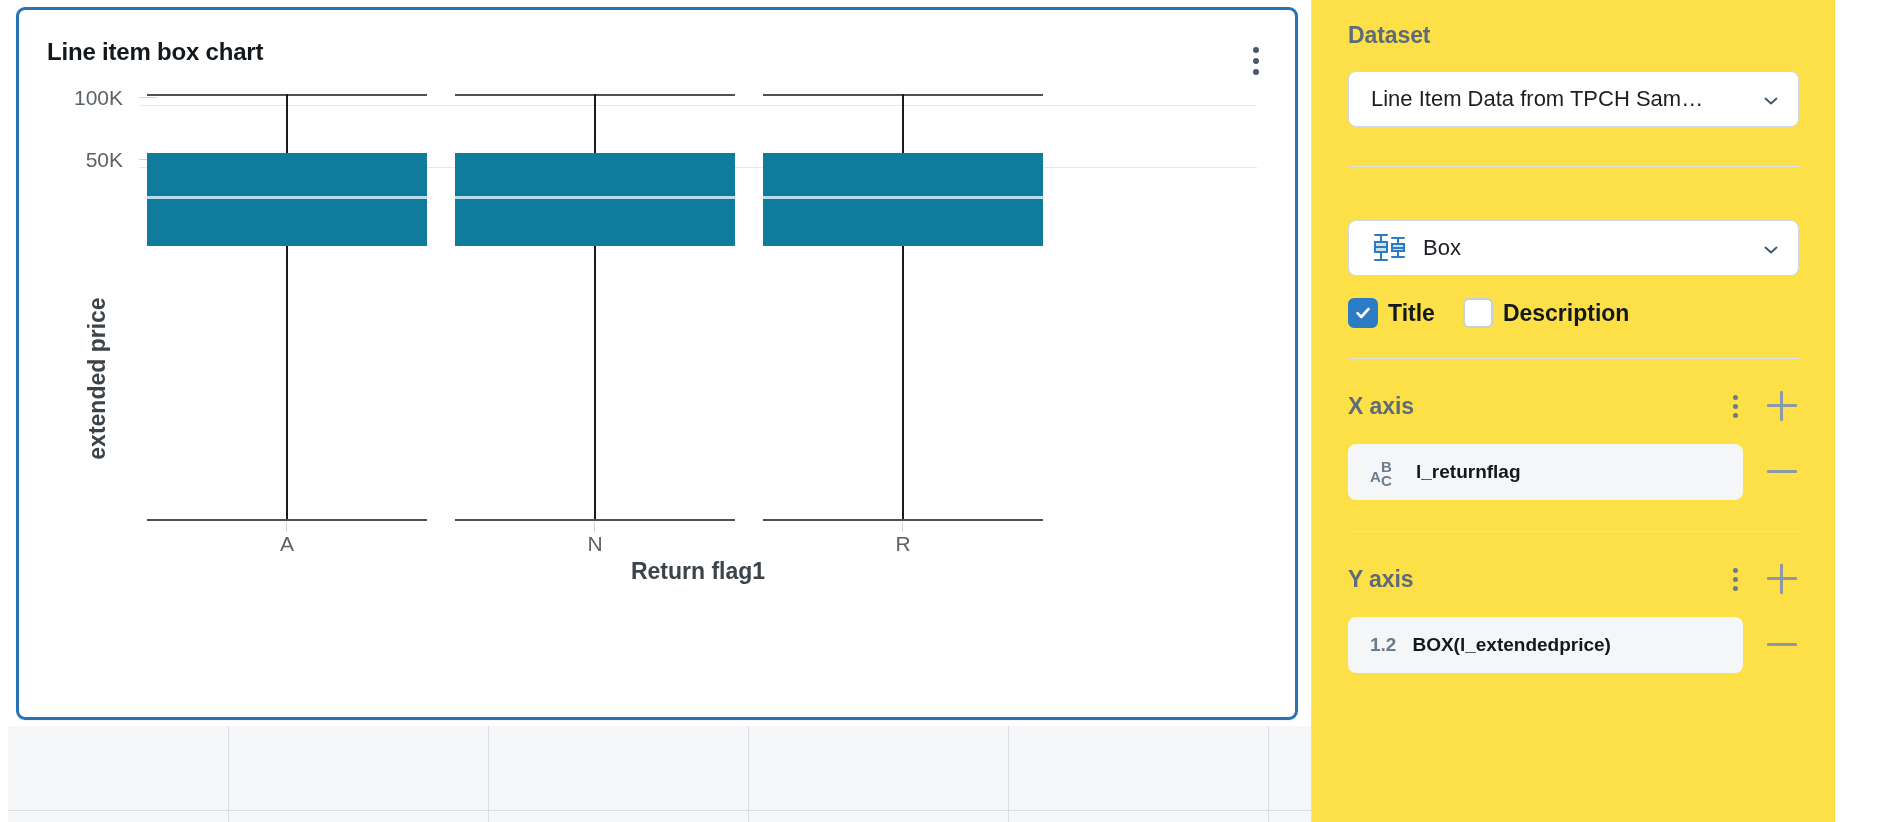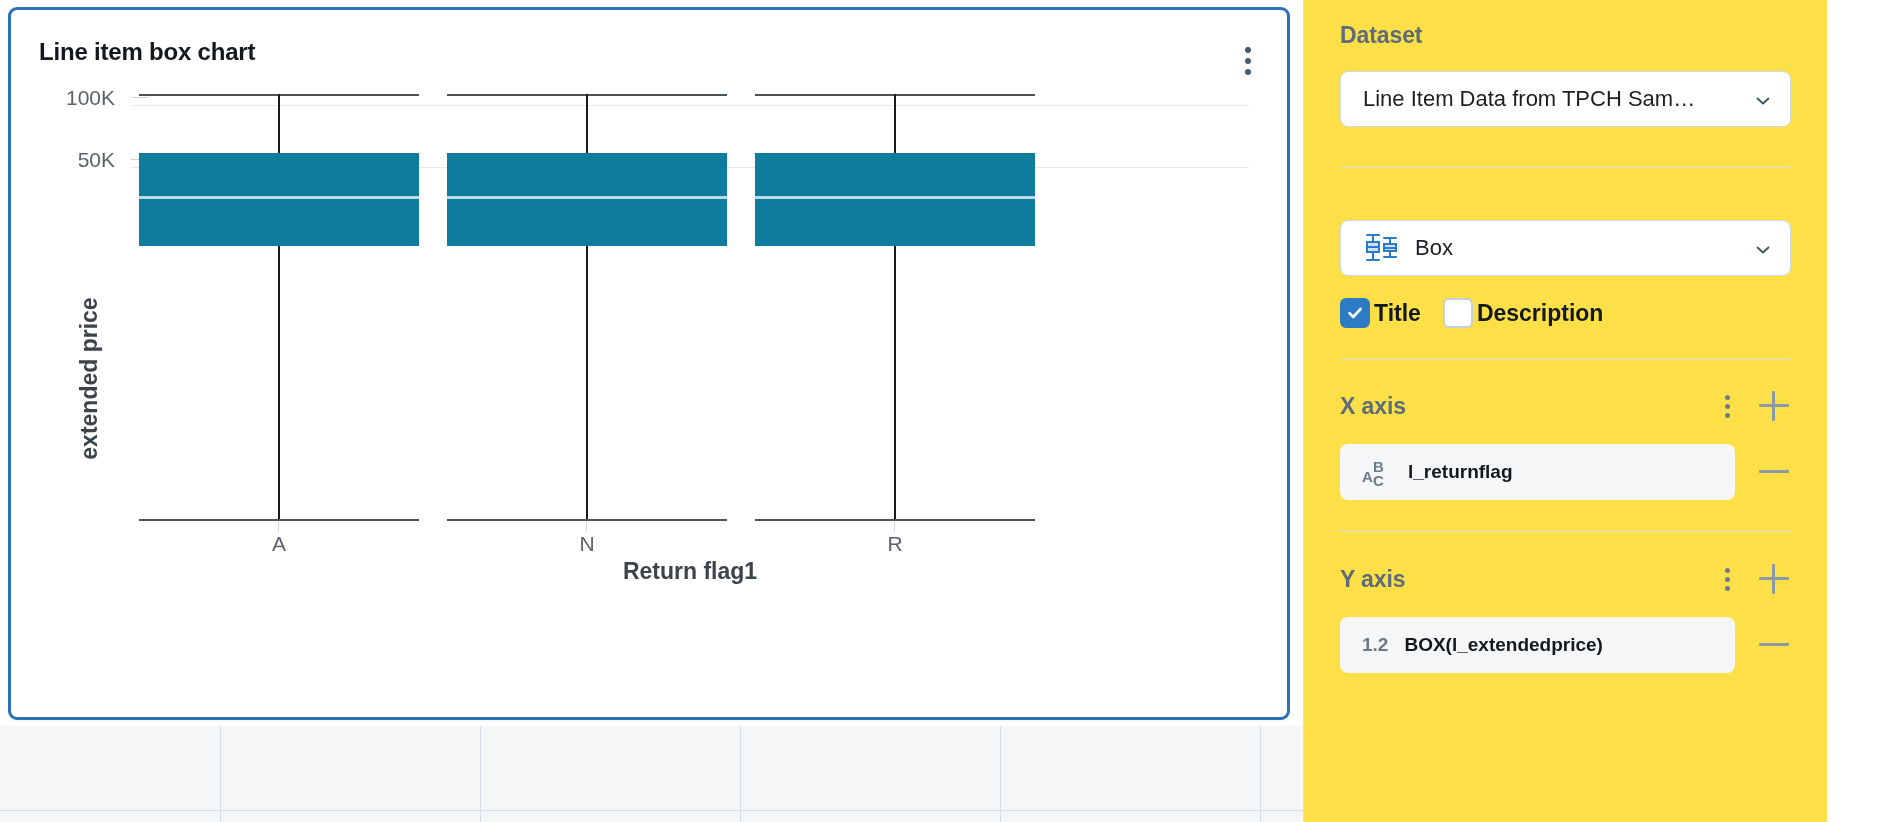--- a/index.html
+++ b/index.html
@@ -16,20 +16,21 @@
     position: relative;
     width: 1303px;
     height: 822px;
     background: #f4f6f8;
     background-image:
       repeating-linear-gradient(to right, #d8dee5 0 1px, transparent 1px 260px),
       repeating-linear-gradient(to bottom, #d8dee5 0 1px, transparent 1px 90px);
     background-size: 260px 90px;
     background-position: -40px 0px;
     overflow: hidden;
+    margin-left: 8px;
   }
   .canvas::before{
     content:"";
     position:absolute; left:0; top:0; width:1303px; height:726px;
     background:#ffffff;
   }
 
   .chart-card {
     position: absolute;
     left: 8px; top: 7px;
@@ -157,21 +158,21 @@
   }
   .select .val { font-size: 22px; color: #1b1f23; white-space: nowrap; overflow: hidden; text-align: right; }
   .chev {
     position: absolute; right: 20px; top: 50%; margin-top: -5px;
     width: 14px; height: 14px;
   }
   .chev svg { display: block; }
 
   .viz-icon { width: 40px; height: 34px; margin-right: 12px; flex: 0 0 auto; }
 
-  .checkrow { display: flex; align-items: center; gap: 4px; }
+  .checkrow { display: flex; align-items: center; gap: 10px; }
   .cbox {
     width: 30px; height: 30px; border-radius: 6px;
     border: 2px solid #c6d0da; background: #fff;
     display: flex; align-items: center; justify-content: center;
     cursor: pointer; flex: 0 0 auto;
   }
   .cbox.on { background: #2b7cc4; border-color: #2b7cc4; }
   .cbox.on svg { display: block; }
   .cbox svg { display: none; }
   .cb-label { font-size: 23px; font-weight: bold; color: #13181d; margin-right: 18px; }

